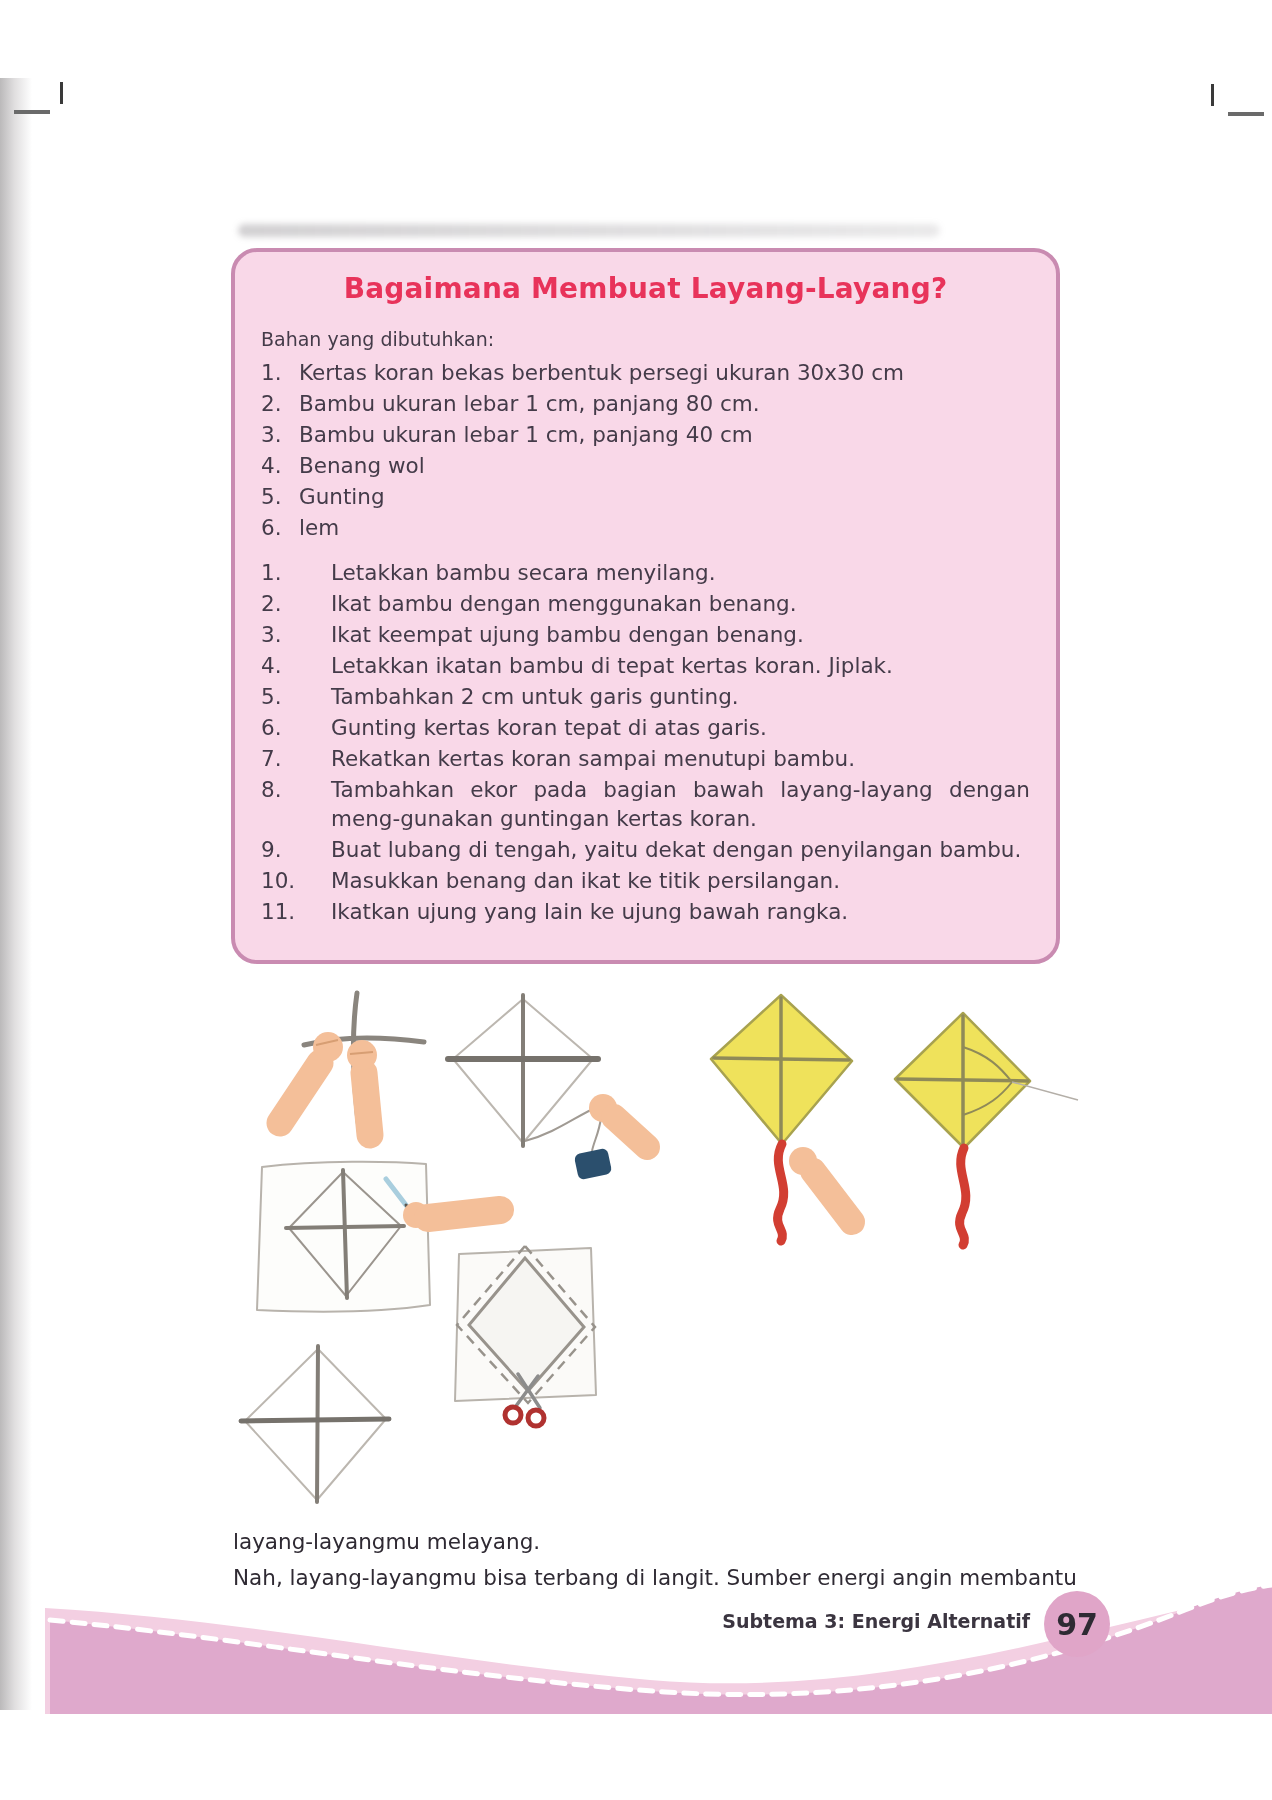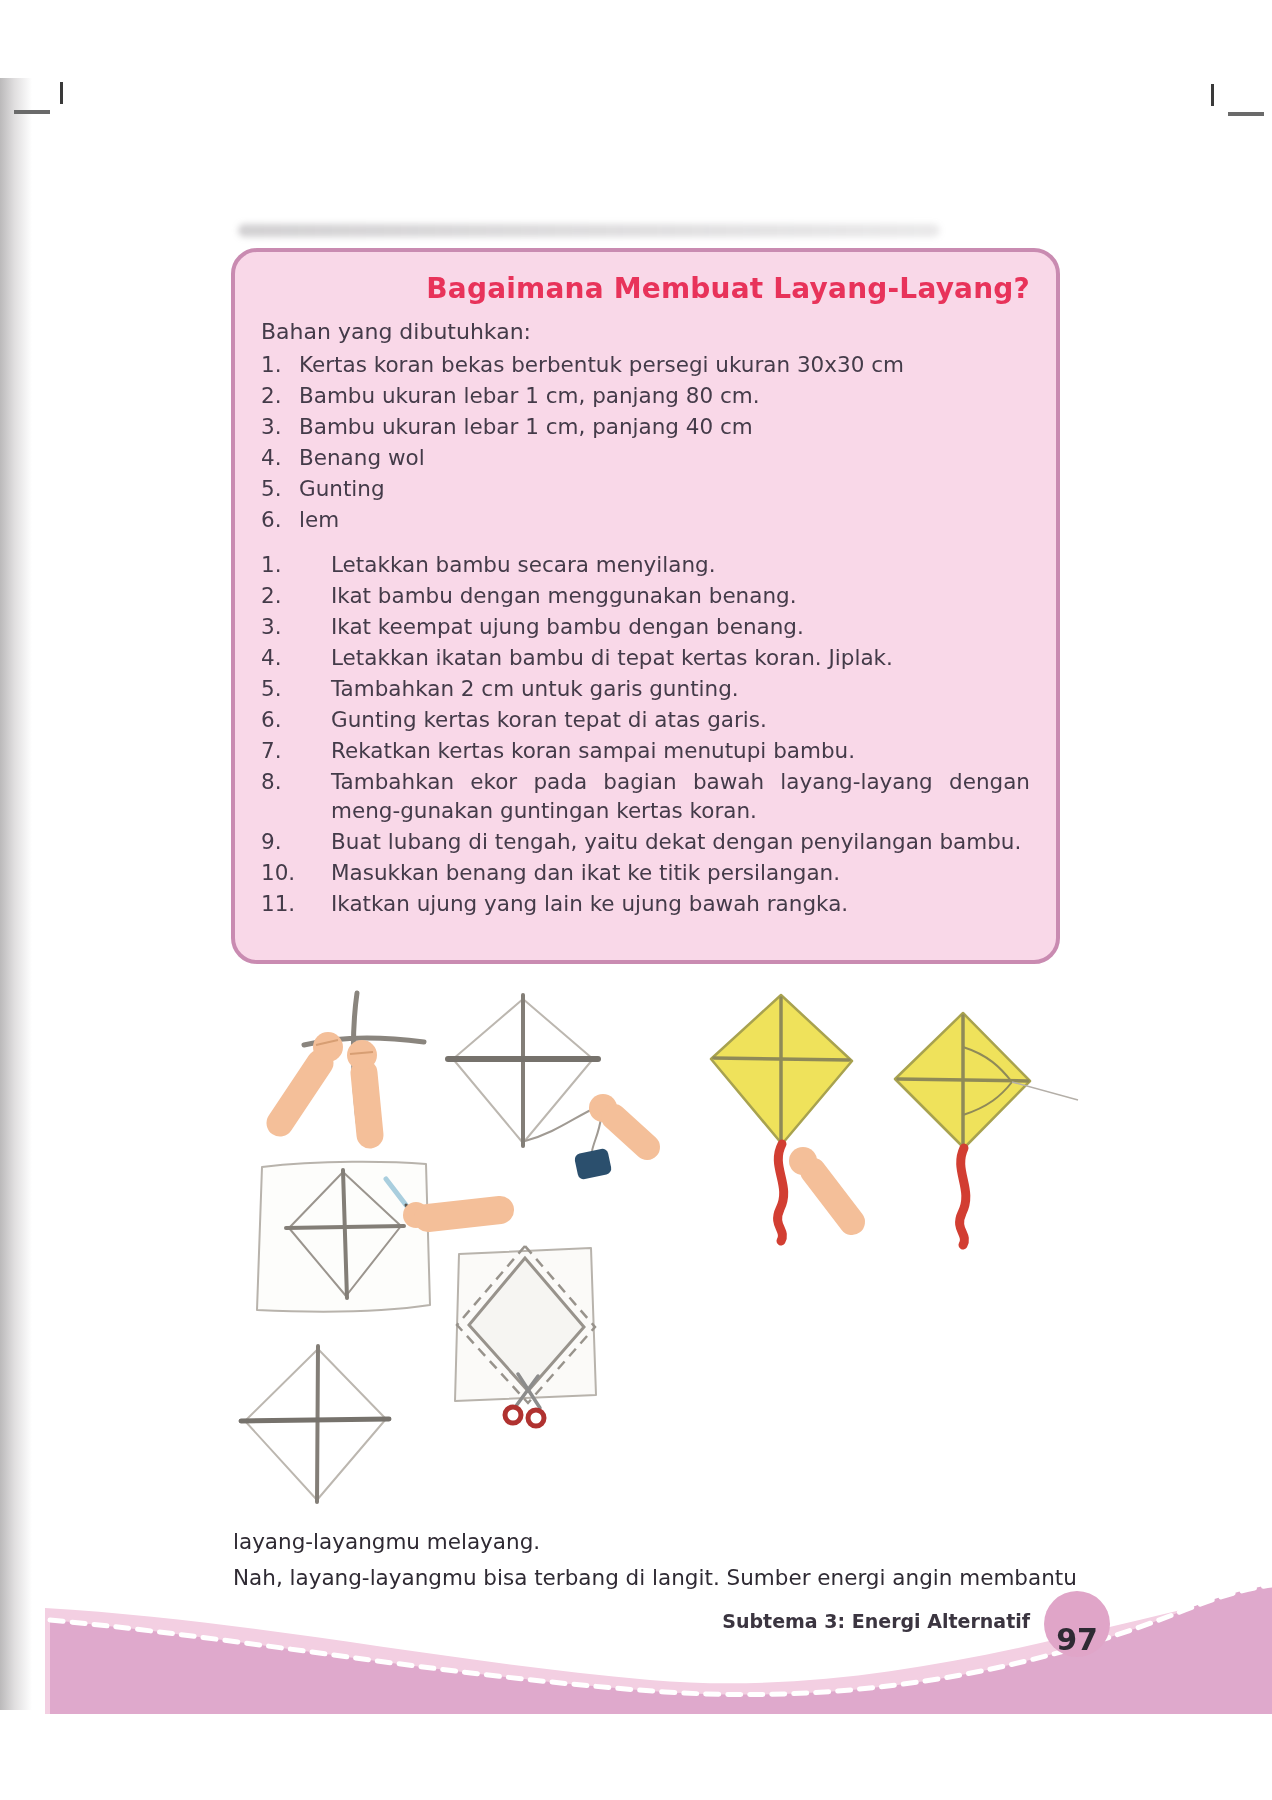--- a/index.html
+++ b/index.html
@@ -17,41 +17,41 @@
   .crop-v{width:3px;height:22px;background:#3a3a3a;}
   .crop-h{width:36px;height:4px;background:#6a6a6a;}
   .smudge{left:238px;top:224px;width:702px;height:13px;border-radius:8px;
     background:linear-gradient(90deg,rgba(105,100,106,.30),rgba(105,100,106,.14));filter:blur(3px);}
 
   
   .card{left:231px;top:248px;width:829px;height:716px;box-sizing:border-box;
     background:var(--card-bg,#f9d8e8);
     border:4px solid var(--card-border,#c98bb1);
     border-radius:26px;padding:16px 26px 12px 26px;}
-  .card h1{margin:4px 0 12px 0;text-align:right;
+  .card h1{margin:4px 0 20px 0;text-align:center;
     font-size:28px;font-weight:bold;color:var(--title-red,#e8335a);letter-spacing:.2px;}
-  .sect{margin:0 0 4px 0;font-size:22px;line-height:29px;}
+  .sect{margin:0 0 4px 0;font-size:19px;line-height:29px;}
   .card ol{list-style:none;margin:0;padding:0;}
   .card li{display:flex;align-items:flex-start;margin-bottom:2px;
     font-size:21.5px;line-height:29px;}
   .card li .num{flex:0 0 38px;}
   #steps li .num{flex:0 0 46px;}
   .card li .txt{flex:1;}
   #steps li .txt{text-align:justify;margin-left:24px;}
   .gap{height:14px;}
 
   
   .closing{left:233px;top:1524px;width:840px;font-size:21.5px;line-height:36px;color:#2f2a33;white-space:nowrap;}
 
   
   .waves{left:0;top:1578px;}
   .footer-label{left:690px;top:1610px;width:340px;text-align:right;
     font-size:19px;font-weight:bold;color:#3b3540;}
   .page-circle{left:1044px;top:1591px;width:66px;height:66px;border-radius:50%;
-    background:var(--page-circle,#e0a5c8);display:flex;align-items:flex-end;justify-content:center;}
+    background:var(--page-circle,#e0a5c8);display:flex;align-items:center;justify-content:center;}
   .page-circle span{font-size:30px;font-weight:bold;color:#2e2a33;}
 
   
   .f-yellow{fill:var(--kite-yellow,#efe25b);stroke:#a8a24f;stroke-width:2.5;stroke-linejoin:round;}
   .s-stick{stroke:#8a857e;stroke-width:5;fill:none;stroke-linecap:round;}
   .s-stick-thin{stroke:#837e77;stroke-width:4;fill:none;stroke-linecap:round;}
   .s-stick-olive{stroke:#8f8a58;stroke-width:3.5;fill:none;stroke-linecap:round;}
   .s-outline{stroke:#bcb7b0;stroke-width:2;fill:none;stroke-linejoin:round;}
   .s-skin{stroke:var(--skin,#f4bf99);fill:none;stroke-linecap:round;}
   .f-skin{fill:var(--skin,#f4bf99);}

